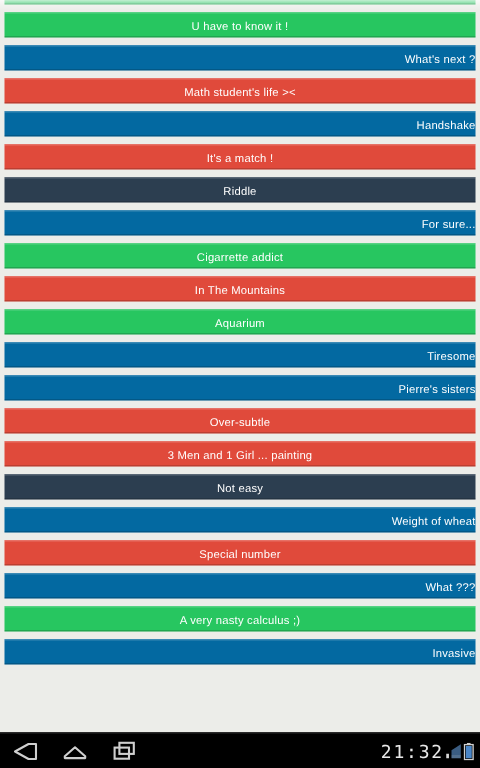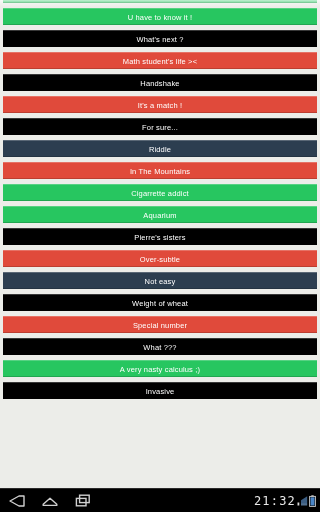--- a/index.html
+++ b/index.html
@@ -49,21 +49,21 @@
     color: #ffffff;
     font-size: 7.5px;
     letter-spacing: 0.15px;
     white-space: nowrap;
     overflow: hidden;
     box-sizing: border-box;
     border-top: 1px solid rgba(255,255,255,0.22);
     border-bottom: 1px solid rgba(0,0,0,0.16);
   }
   .row.green  { background: #27c660; }
-  .row.orange { background: #000000; }
+  .row.orange { background: #0369a1; text-align: right; }
   .row.red    { background: #e04a3b; }
   .row.navy   { background: #2c3e50; }
 
   .row-label {
     display: block;
     pointer-events: none;
   }
 
   
   #overscroll-glow {
@@ -145,40 +145,46 @@
       </div>
       <div class="row red">
         <span class="row-label">Math student's life &gt;&lt;</span>
       </div>
       <div class="row orange">
         <span class="row-label">Handshake</span>
       </div>
       <div class="row red">
         <span class="row-label">It's a match !</span>
       </div>
-      <div class="row orange">
-        <span class="row-label">For sure...</span>
-      </div>
       <div class="row navy">
         <span class="row-label">Riddle</span>
       </div>
+      <div class="row orange">
+        <span class="row-label">For sure...</span>
+      </div>
+      <div class="row green">
+        <span class="row-label">Cigarrette addict</span>
+      </div>
       <div class="row red">
         <span class="row-label">In The Mountains</span>
       </div>
       <div class="row green">
-        <span class="row-label">Cigarrette addict</span>
-      </div>
-      <div class="row green">
         <span class="row-label">Aquarium</span>
       </div>
       <div class="row orange">
+        <span class="row-label">Tiresome</span>
+      </div>
+      <div class="row orange">
         <span class="row-label">Pierre's sisters</span>
       </div>
       <div class="row red">
         <span class="row-label">Over-subtle</span>
+      </div>
+      <div class="row red">
+        <span class="row-label">3 Men and 1 Girl ... painting</span>
       </div>
       <div class="row navy">
         <span class="row-label">Not easy</span>
       </div>
       <div class="row orange">
         <span class="row-label">Weight of wheat</span>
       </div>
       <div class="row red">
         <span class="row-label">Special number</span>
       </div>

